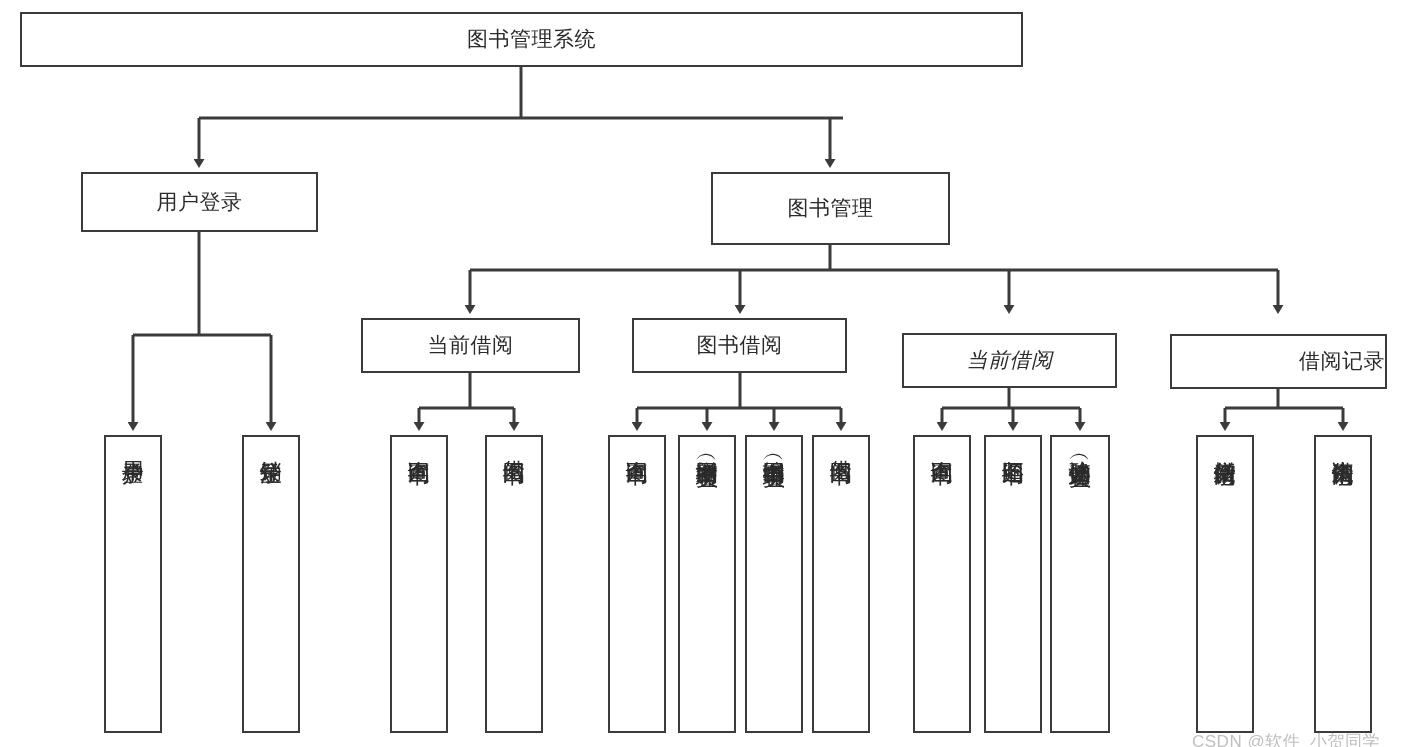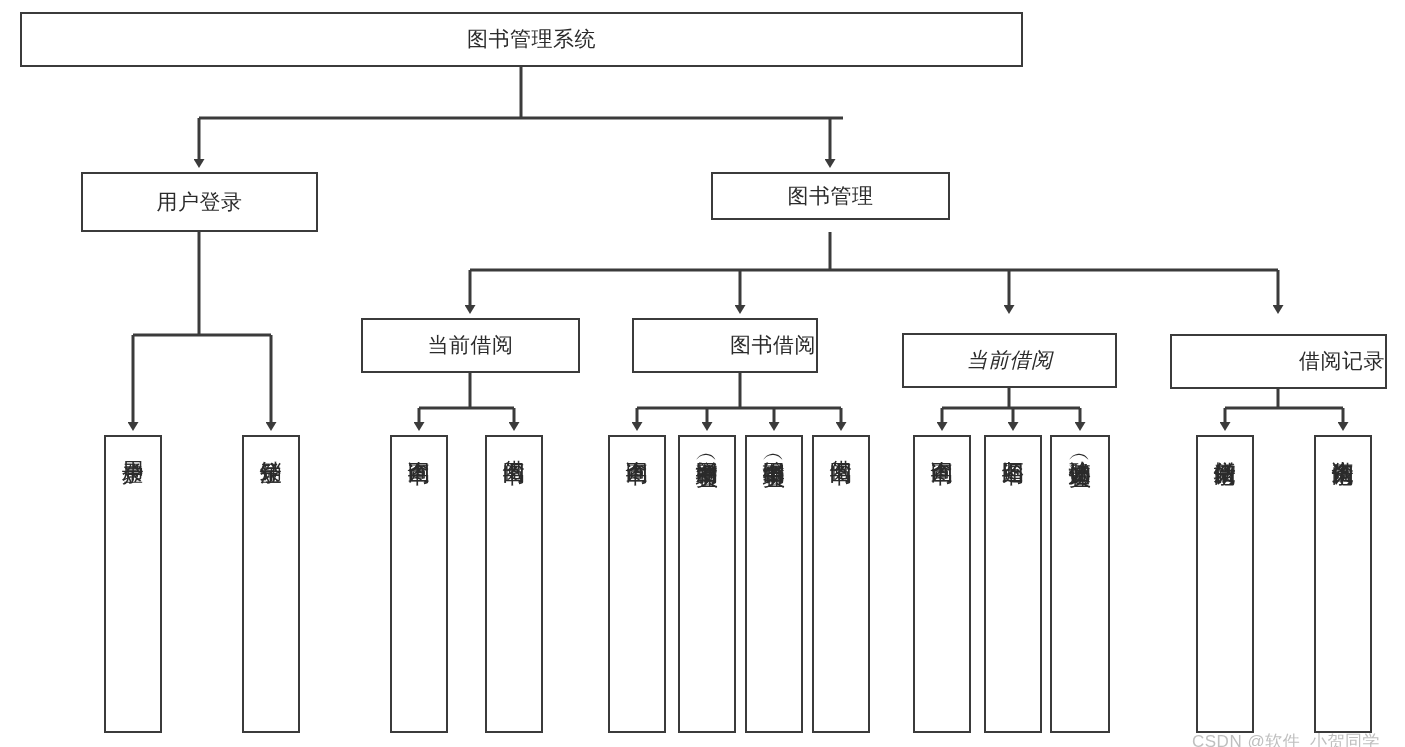--- a/index.html
+++ b/index.html
@@ -125,28 +125,28 @@
     </g>
   </svg>
 
   <div class="node" style="left: 20px; top: 12px; width: 1003px; height: 55px; padding-left: 20px;">
     <span class="label">图书管理系统</span>
   </div>
 
   <div class="node" style="left: 81px; top: 172px; width: 237px; height: 60px;">
     <span class="label">用户登录</span>
   </div>
-  <div class="node" style="left: 711px; top: 172px; width: 239px; height: 48px;">
+  <div class="node" style="left: 711px; top: 172px; width: 239px; height: 73px;">
     <span class="label">图书管理</span>
   </div>
 
   <div class="node" style="left: 361px; top: 318px; width: 219px; height: 55px;">
     <span class="label">当前借阅</span>
   </div>
-  <div class="node" style="left: 632px; top: 318px; width: 186px; height: 55px; justify-content: flex-end;">
+  <div class="node" style="left: 632px; top: 318px; width: 215px; height: 55px;">
     <span class="label">图书借阅</span>
   </div>
   <div class="node" style="left: 902px; top: 333px; width: 215px; height: 55px; font-style: italic;">
     <span class="label">当前借阅</span>
   </div>
   <div class="node" style="left: 1170px; top: 334px; width: 217px; height: 55px; justify-content: flex-end;">
     <span class="label">借阅记录</span>
   </div>
 
   <div class="node leaf" style="left: 104px; top: 435px; width: 58px; height: 298px;">

